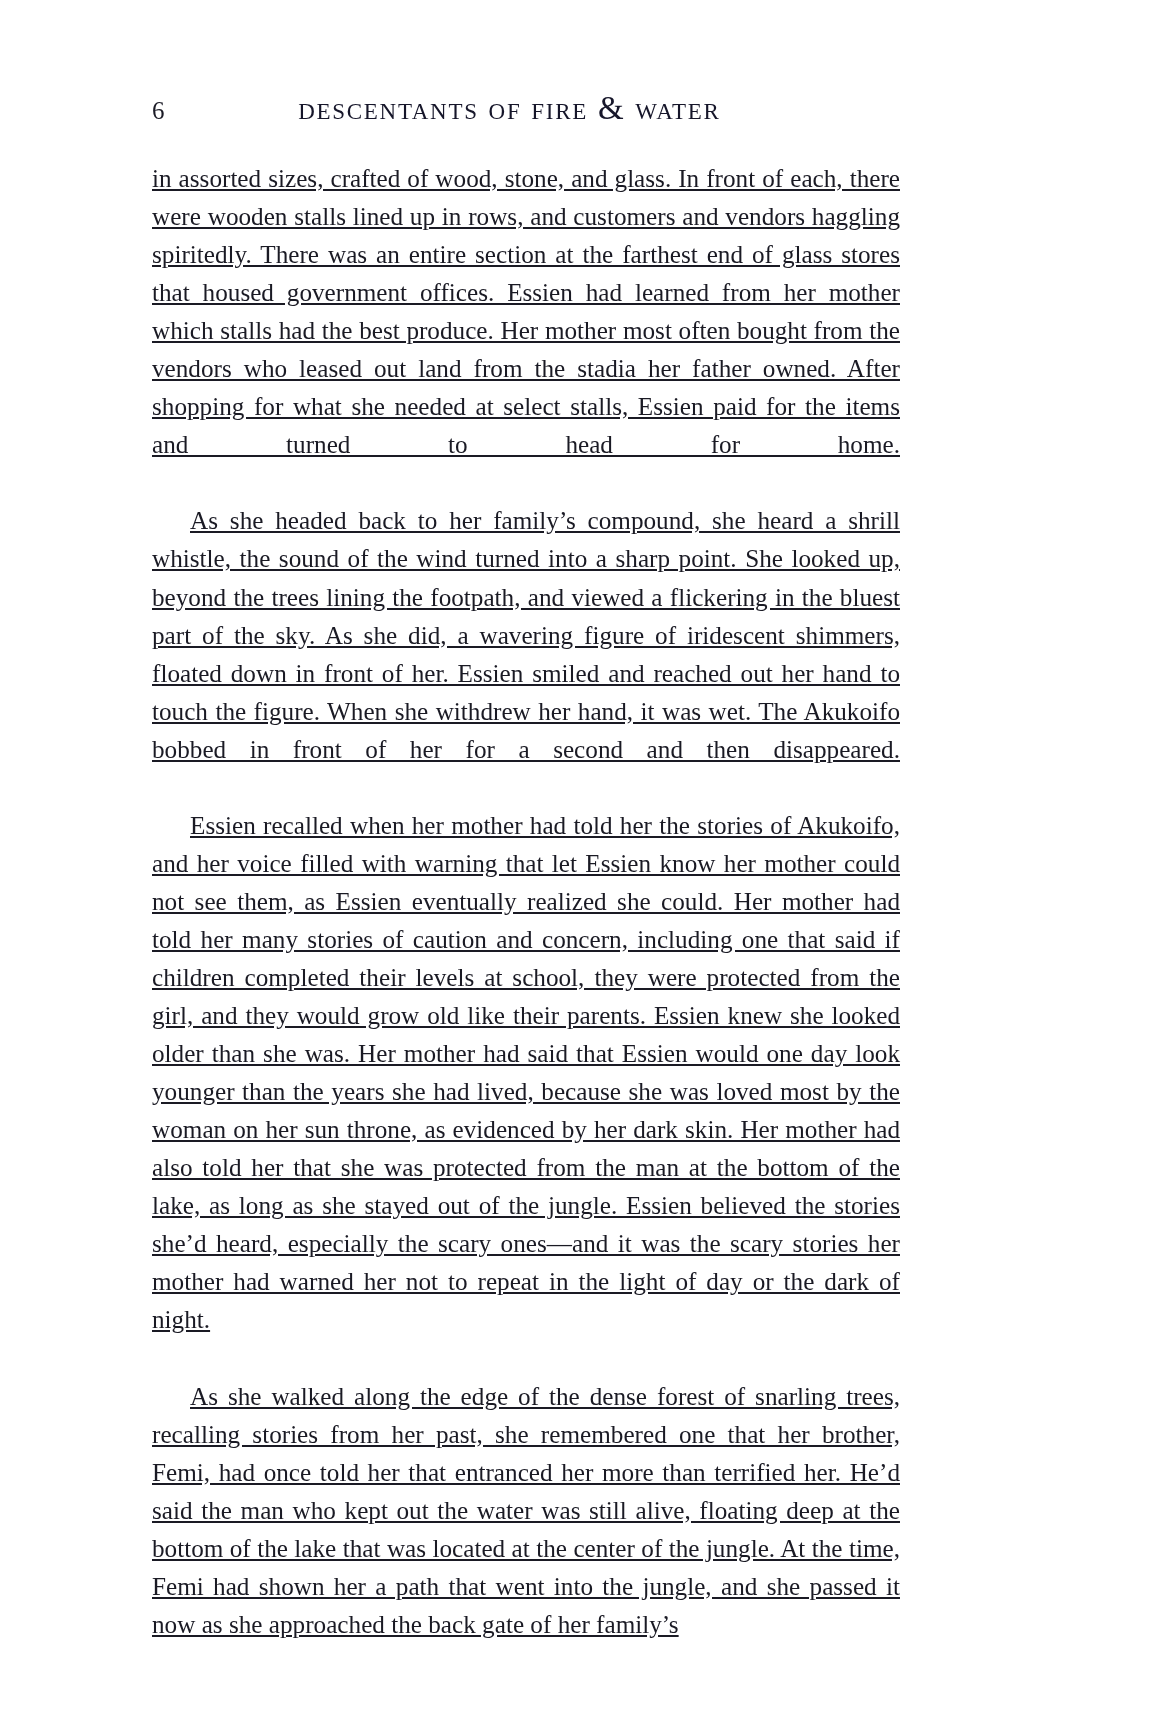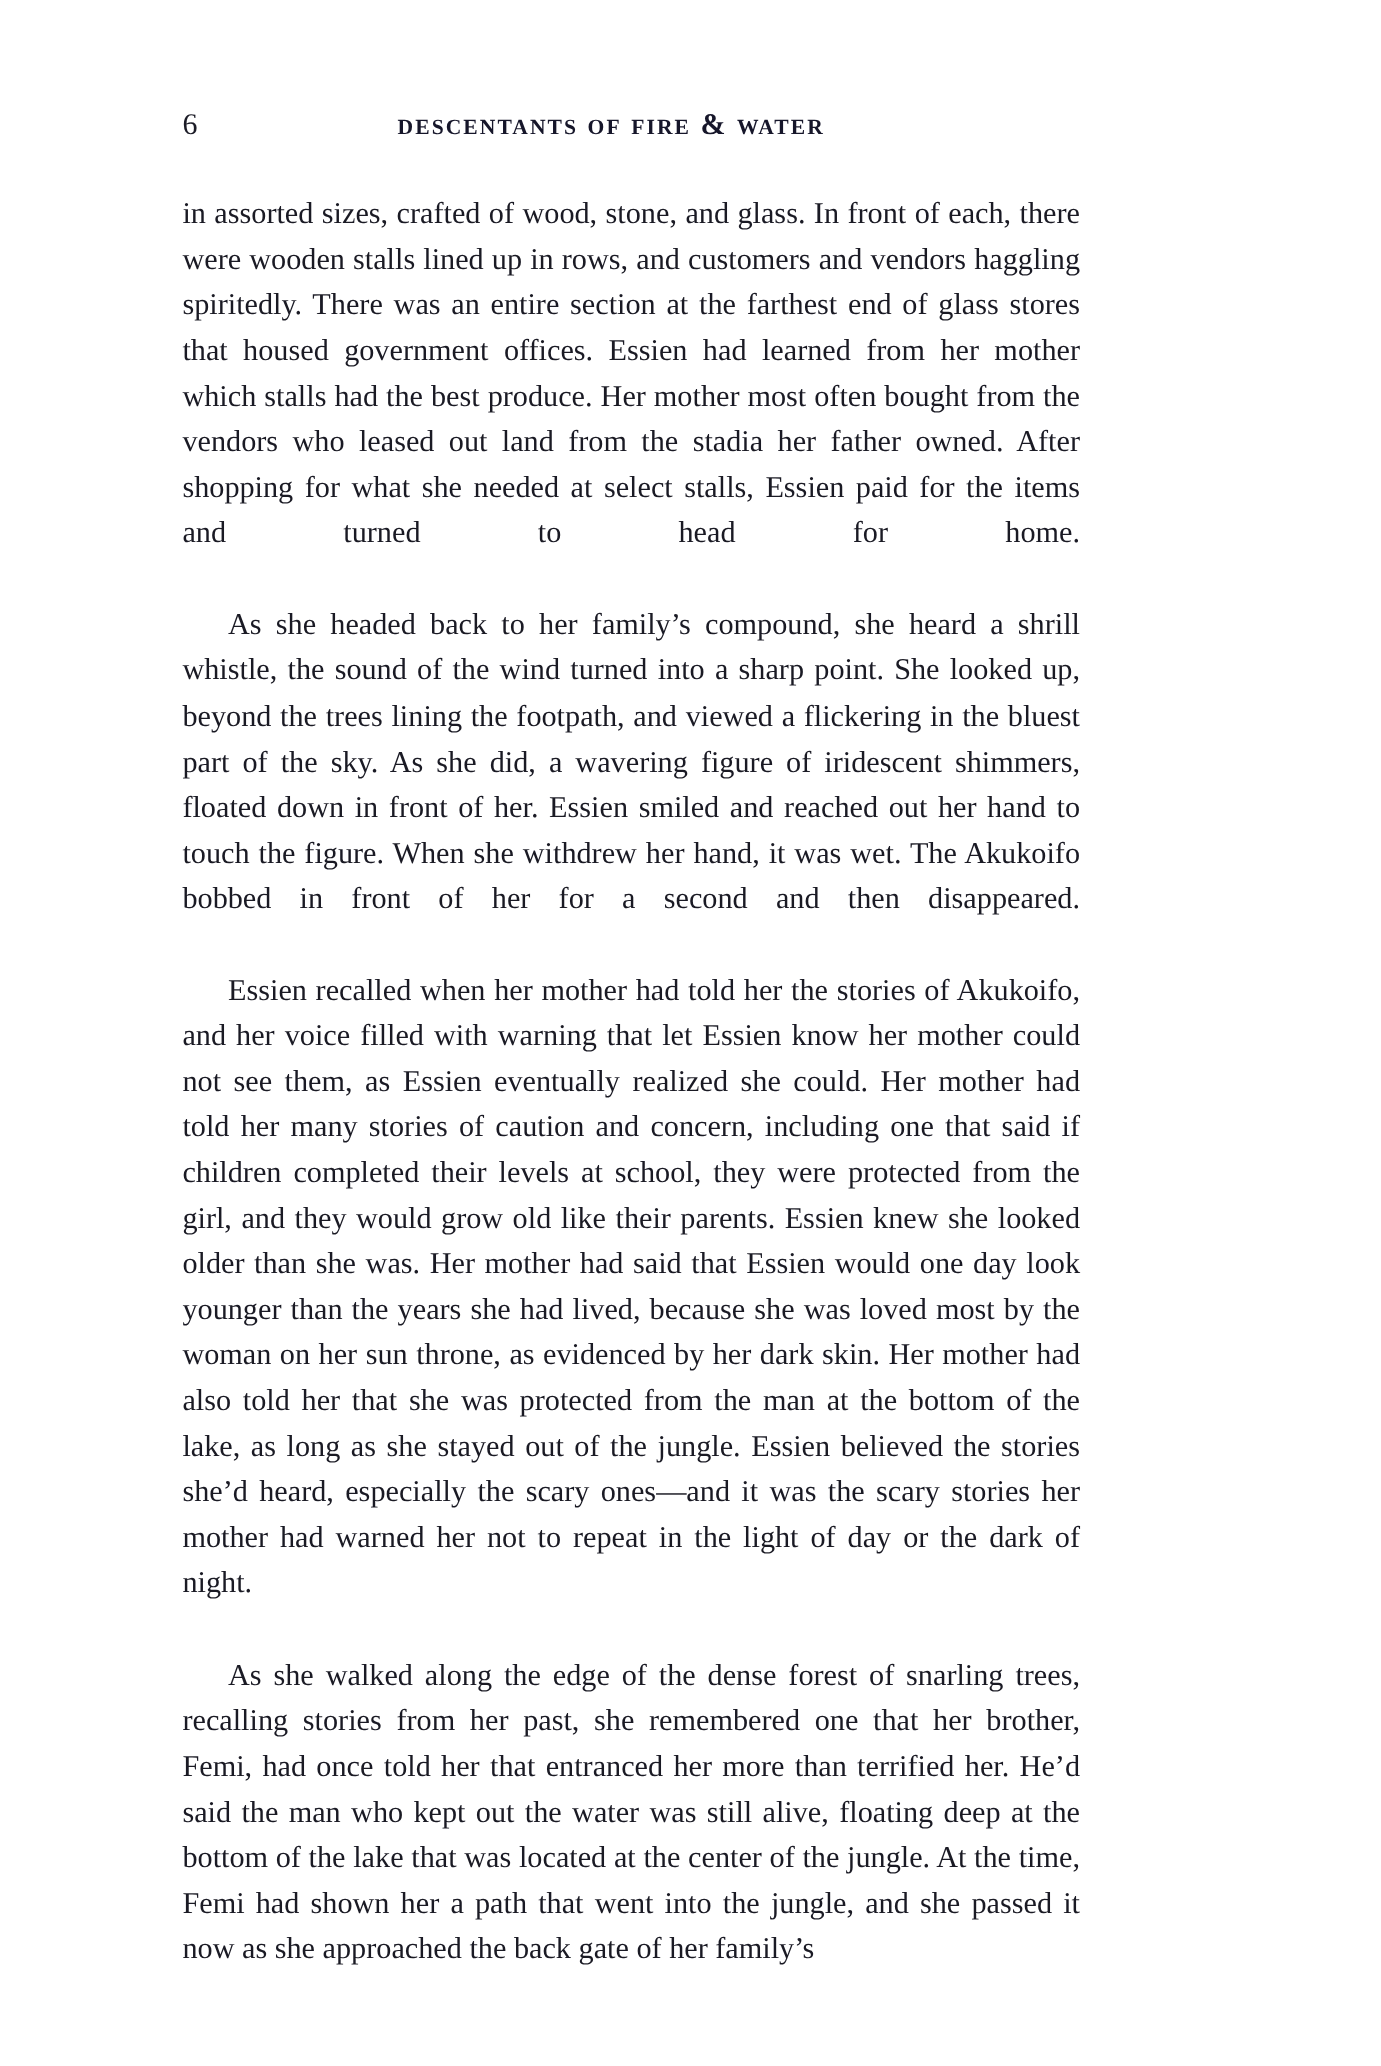--- a/index.html
+++ b/index.html
@@ -31,46 +31,46 @@
   .folio {
     font-size: 25px;
     line-height: 1;
     color: #1b1b26;
     letter-spacing: 0.2px;
     flex: 0 0 auto;
   }
   .head-title {
     flex: 1 1 auto;
     text-align: center;
-    font-size: 25px;
+    font-size: 33px;
     line-height: 1;
     letter-spacing: 1.7px;
     color: #16162a;
     font-variant: small-caps;
     text-transform: lowercase;
     padding-right: 46px;
     white-space: nowrap;
-    font-weight: bold;
   }
 
   
   .textblock {
     position: absolute;
     left: 152px;
     top: 160px;
     width: 748px;
   }
   p.para {
     margin: 0;
     font-size: 25.2px;
     line-height: 38.05px;
     text-align: justify;
     text-justify: inter-word;
     color: #1a1a24;
     hyphens: none;
+    text-decoration: underline;
     -webkit-hyphens: none;
   }
   p.para.indent {
     text-indent: 38px;
   }
   
   p.para::after {
     content: "";
     display: inline-block;
     width: 100%;

